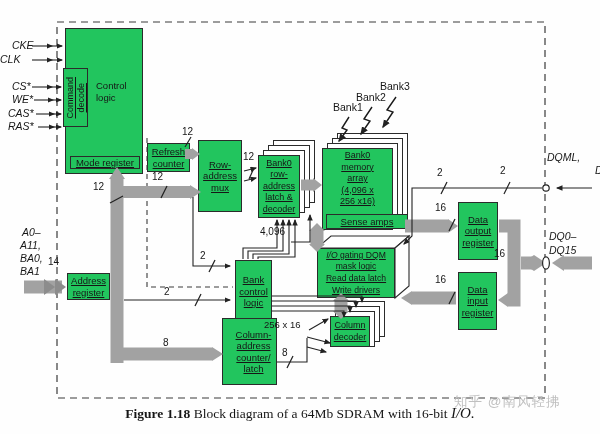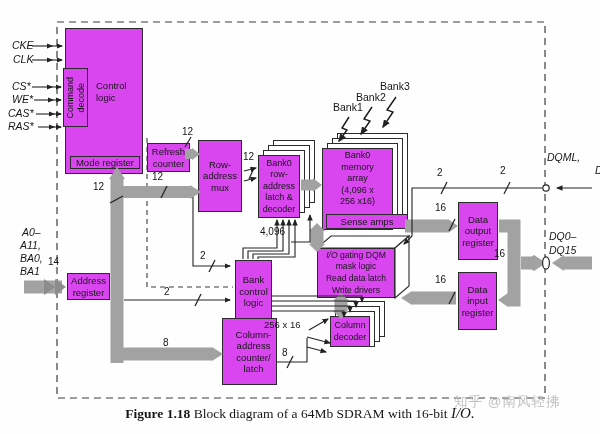--- a/index.html
+++ b/index.html
@@ -1,20 +1,20 @@
 <!DOCTYPE html>
 <html><head>
 <meta charset="utf-8">
 <style>
   html,body{margin:0;padding:0;}
   body{width:600px;height:434px;background:#ffffff;overflow:hidden;
        font-family:"Liberation Sans",sans-serif;color:#161616;position:relative;}
   #stage{position:absolute;left:0;top:0;width:600px;height:434px;background:#fefefe;}
-  .box{position:absolute;background:#d946ef;border:1.2px solid #2b2b2b;box-sizing:border-box;
-       display:flex;align-items:center;justify-content:center;z-index:2;}
+  .box{position:absolute;background:#22c55e;border:1.2px solid #2b2b2b;box-sizing:border-box;
+       display:flex;align-items:center;justify-content:center;z-index:2;text-decoration:underline;}
   .layer{position:absolute;background:#ffffff;border:1.1px solid #2b2b2b;box-sizing:border-box;z-index:1;}
   .box-text{font-size:9.5px;line-height:11.5px;text-align:center;white-space:pre-line;}
   .small-text{font-size:9px;line-height:11.5px;}
   .io-text{font-size:8.6px;line-height:11.6px;text-align:center;}
   .lbl{position:absolute;font-size:10px;line-height:11px;z-index:4;white-space:nowrap;}
   .sig{position:absolute;font-style:italic;font-size:10.5px;line-height:12px;z-index:4;white-space:nowrap;}
   .bank-lbl{position:absolute;font-size:10.5px;z-index:4;white-space:nowrap;}
   .vert{writing-mode:vertical-rl;transform:rotate(180deg);font-size:9px;line-height:11px;
         text-align:center;white-space:pre-line;}
   #wires{position:absolute;left:0;top:0;z-index:5;pointer-events:none;}
@@ -114,21 +114,21 @@
 output
 register</span>
   </div>
   <div class="box" style="left:458px;top:272px;width:39px;height:58px;">
     <span class="box-text">Data
 input
 register</span>
   </div>
 
   <span class="sig" style="left:12px;top:39px;">CKE</span>
-  <span class="sig" style="left:13px;top:53px;">CLK</span>
+  <span class="sig" style="left:0;top:53px;">CLK</span>
   <span class="sig" style="left:12px;top:80px;">CS*</span>
   <span class="sig" style="left:12px;top:93px;">WE*</span>
   <span class="sig" style="left:8px;top:107px;">CAS*</span>
   <span class="sig" style="left:8px;top:120px;">RAS*</span>
   <span class="sig" style="left:22px;top:226px;">A0–</span>
   <span class="sig" style="left:20px;top:239px;">A11,</span>
   <span class="sig" style="left:20px;top:252px;">BA0,</span>
   <span class="sig" style="left:20px;top:265px;">BA1</span>
   <span class="sig" style="left:547px;top:151px;">DQML,</span>
   <span class="sig" style="left:547px;top:164px;margin-left:48px;">DQMH</span>

